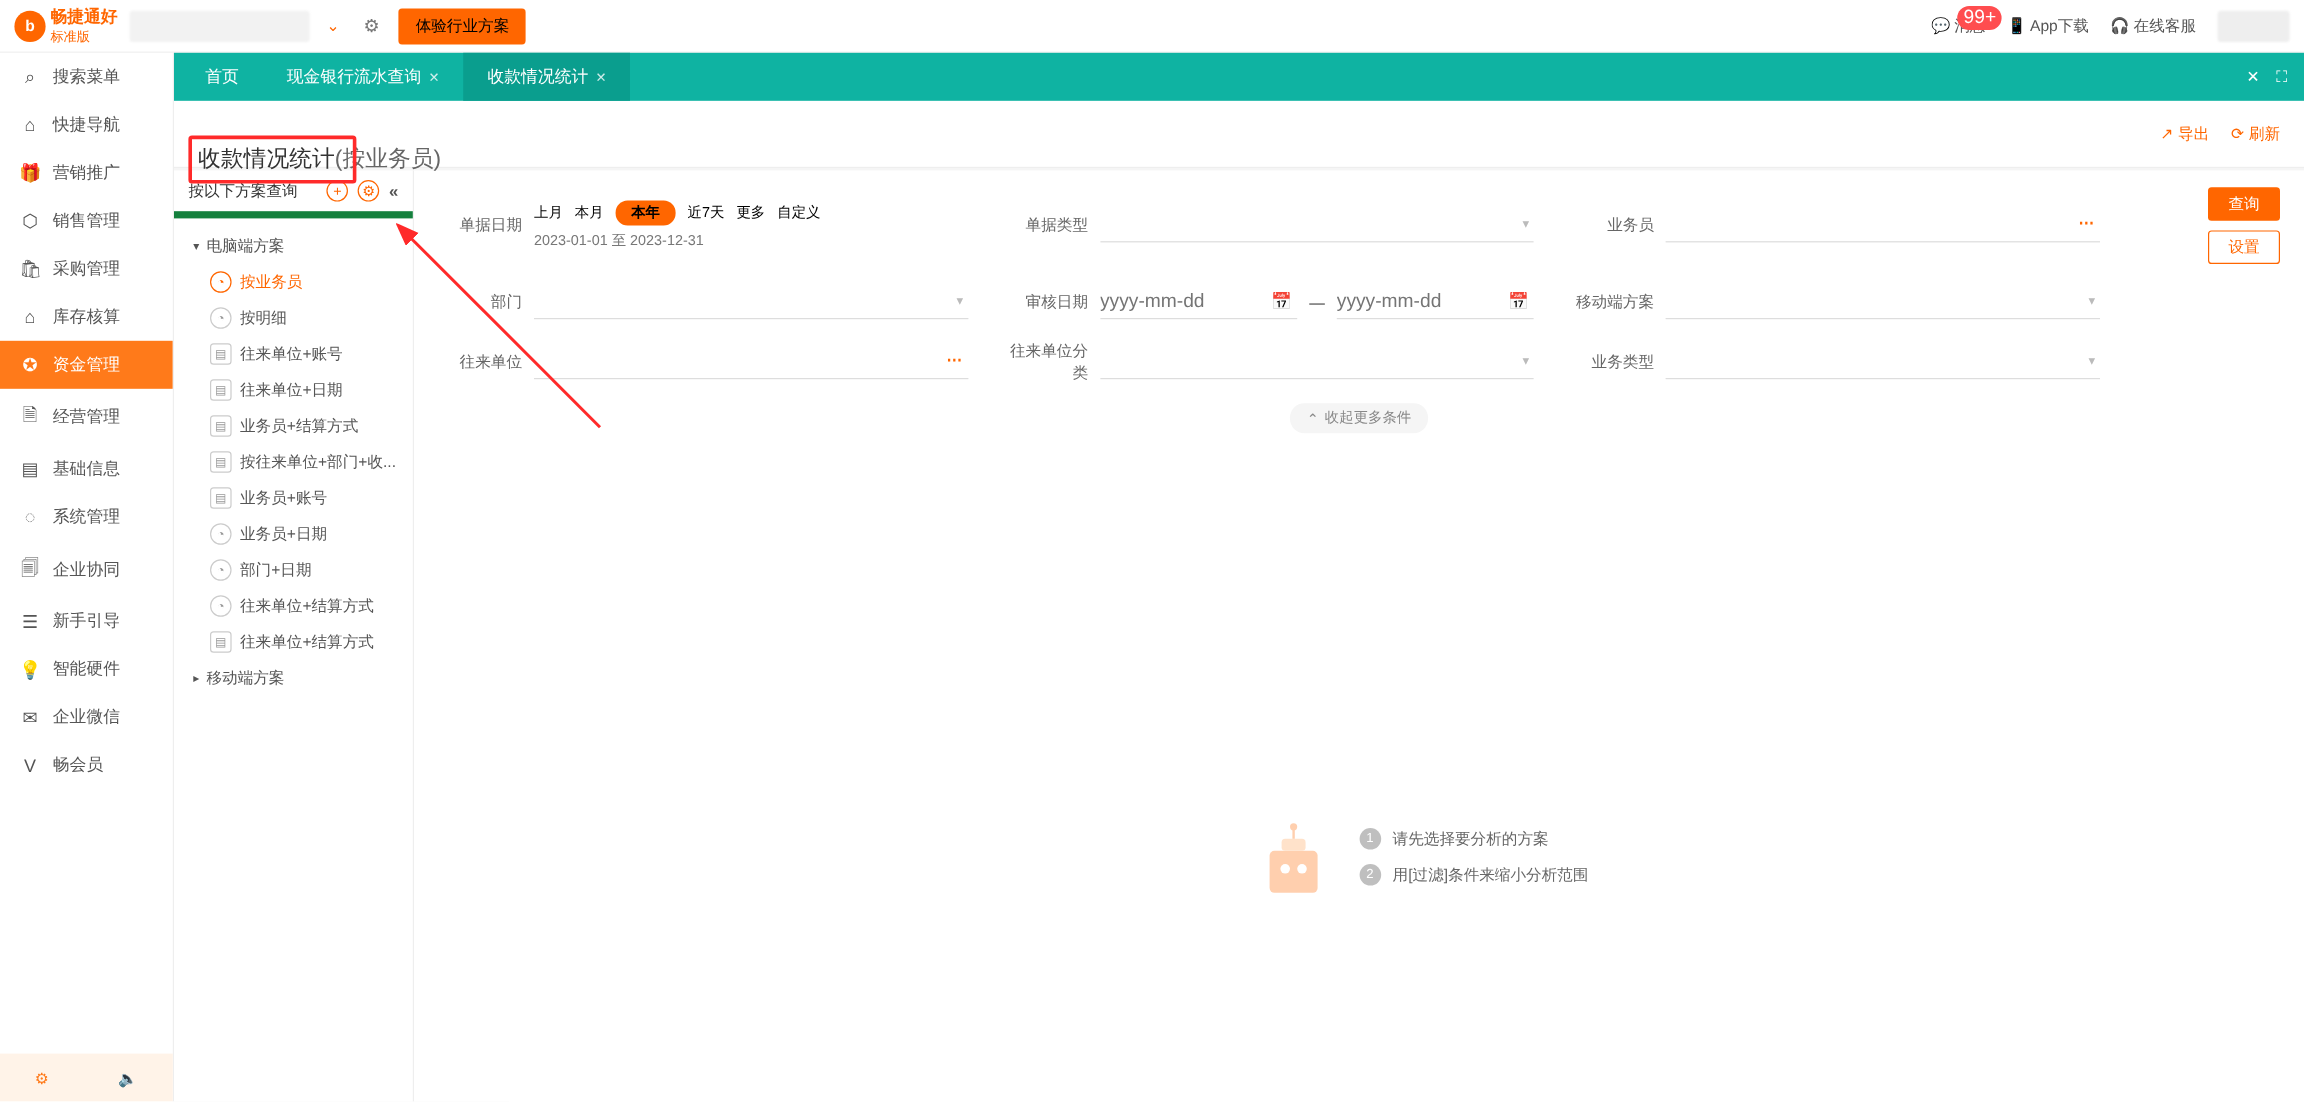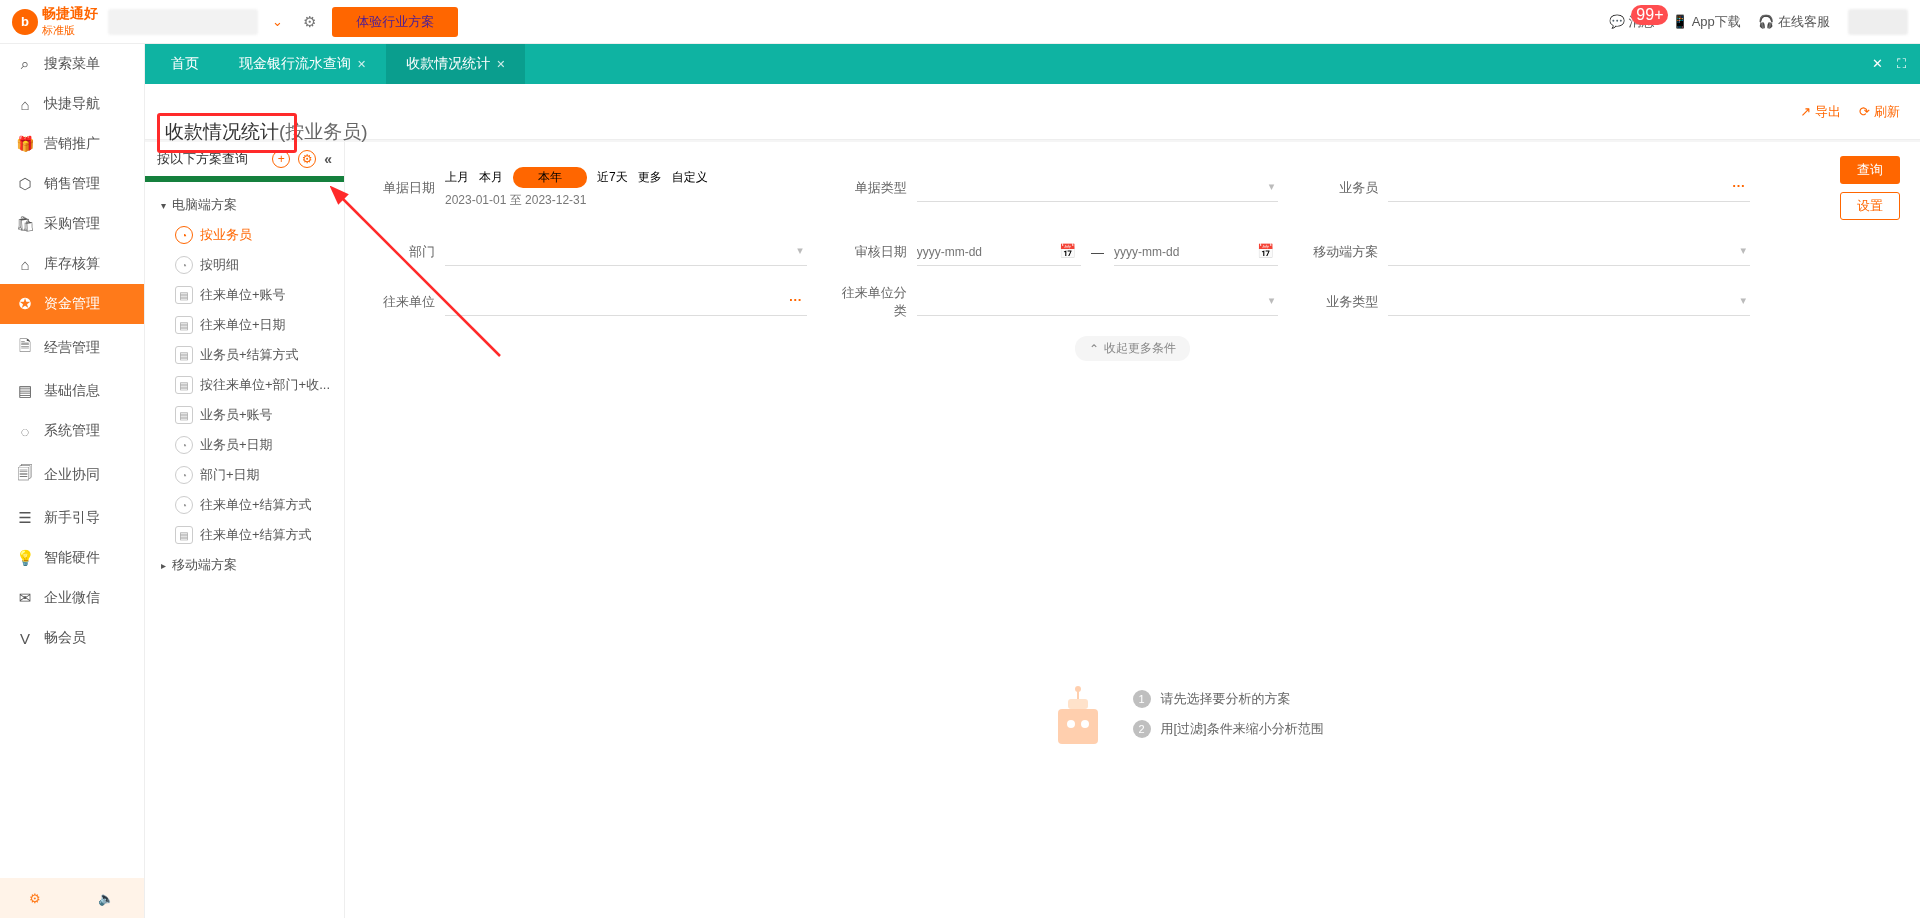--- a/index.html
+++ b/index.html
@@ -6,21 +6,21 @@
 body { background: #fff; font-size: 13px; color: #333; overflow: hidden; }
 .topbar { height: 44px; display: flex; align-items: center; padding: 0 12px; border-bottom: 1px solid #eee; justify-content: space-between; }
 .topbar-left { display: flex; align-items: center; gap: 10px; }
 .logo-wrap { display: flex; align-items: center; gap: 4px; }
 .logo-ic { width: 26px; height: 26px; background: #ff6600; border-radius: 50%; display: flex; align-items: center; justify-content: center; color: #fff; font-weight: bold; }
 .logo-txt { font-size: 14px; color: #ff6600; font-weight: 600; }
 .logo-sub { font-size: 11px; color: #ff6600; }
 .blur-block { width: 150px; height: 26px; background: #f2f2f2; border-radius: 3px; filter: blur(1px); }
 .chev { color: #ff6600; font-size: 13px; padding: 0 4px; cursor: pointer; }
 .gear-ic { color: #777; font-size: 15px; cursor: pointer; padding: 0 6px; }
-.exp-btn { background: #ff6600; color: #4c1d95; border: none; padding: 6px 24px; border-radius: 3px; font-size: 13px; cursor: pointer; }
+.exp-btn { background: #ff6600; color: #000000; border: none; padding: 6px 14px; border-radius: 3px; font-size: 13px; cursor: pointer; }
 .topbar-right { display: flex; align-items: center; gap: 18px; color: #555; }
 .tr-item { display: flex; align-items: center; gap: 3px; cursor: pointer; position: relative; }
 .badge { position: absolute; top: -8px; right: -14px; background: #ff4d4f; color: #fff; font-size: 16px; border-radius: 10px; padding: 1px 5px; }
 .avatar-blur { width: 60px; height: 26px; background: #eee; border-radius: 3px; filter: blur(1px); }
 .layout { display: flex; height: calc(100vh - 44px); }
 .sidebar { width: 145px; background: #fff; border-right: 1px solid #eee; display: flex; flex-direction: column; }
 .side-menu { flex: 1; overflow-y: auto; }
 .side-item { display: flex; align-items: center; gap: 10px; padding: 11px 16px; cursor: pointer; color: #555; font-size: 14px; }
 .side-item.active { background: #ff7a1a; color: #fff; }
 .side-item .ic { width: 18px; text-align: center; font-size: 15px; }
@@ -55,26 +55,26 @@
 .tree-item .tic { width: 18px; height: 18px; border: 1px solid #ccc; border-radius: 50%; display: flex; align-items: center; justify-content: center; font-size: 10px; color: #999; flex-shrink: 0; }
 .tree-item.active .tic { border-color: #ff6600; color: #ff6600; }
 .tree-item.sq .tic { border-radius: 3px; }
 .filter-area { flex: 1; display: flex; flex-direction: column; min-width: 0; }
 .filters { padding: 14px 20px 8px; display: grid; grid-template-columns: repeat(3, 1fr) 120px; gap: 18px 30px; position: relative; }
 .frow { display: flex; align-items: center; gap: 10px; }
 .flabel { width: 70px; text-align: right; color: #666; flex-shrink: 0; }
 .fctrl { flex: 1; min-width: 0; }
 .date-presets { display: flex; gap: 10px; font-size: 12px; align-items: center; }
 .date-presets span { cursor: pointer; color: #000000; }
-.date-pill { background: #ff6600; color: #fff; padding: 2px 25px; border-radius: 10px; }
+.date-pill { background: #ff6600; color: #fff; padding: 2px 13px; border-radius: 10px; font-weight: bold; }
 .date-range { font-size: 12px; color: #777; margin-top: 4px; }
 .sel { width: 100%; height: 28px; border: none; border-bottom: 1px solid #ddd; background: transparent; position: relative; }
 .sel-caret { position: absolute; right: 4px; top: 6px; color: #bbb; font-size: 11px; }
 .sel-more { position: absolute; right: 4px; top: 4px; color: #ff6600; cursor: pointer; letter-spacing: 1px; font-weight: bold; }
-.dinput { width: 100%; height: 28px; border: none; border-bottom: 1px solid #ddd; font-size: 12px; color: #737373; background: transparent; }
+.dinput { width: 100%; height: 28px; border: none; border-bottom: 1px solid #ddd; font-size: 16px; color: #737373; background: transparent; }
 .cal-ic { color: #ff6600; position: absolute; right: 4px; top: 5px; font-size: 14px; cursor: pointer; }
 .rel { position: relative; }
 .date-pair { display: flex; align-items: center; gap: 10px; }
 .date-pair .rel { flex: 1; }
 .btn-col { display: flex; flex-direction: column; gap: 8px; align-items: flex-end; }
 .btn-pri { background: #ff6600; color: #fff; border: none; width: 60px; height: 28px; border-radius: 3px; cursor: pointer; font-size: 13px; }
 .btn-sec { background: #fff; border: 1px solid #ff6600; color: #ff6600; width: 60px; height: 28px; border-radius: 3px; cursor: pointer; font-size: 13px; }
 .collapse-bar { text-align: center; padding: 8px; font-size: 12px; color: #888; }
 .collapse-pill { background: #f5f5f5; padding: 4px 14px; border-radius: 12px; cursor: pointer; display: inline-flex; align-items: center; gap: 5px; }
 .result-area { flex: 1; background: #fff; margin-top: 6px; display: flex; align-items: center; justify-content: center; position: relative; }

